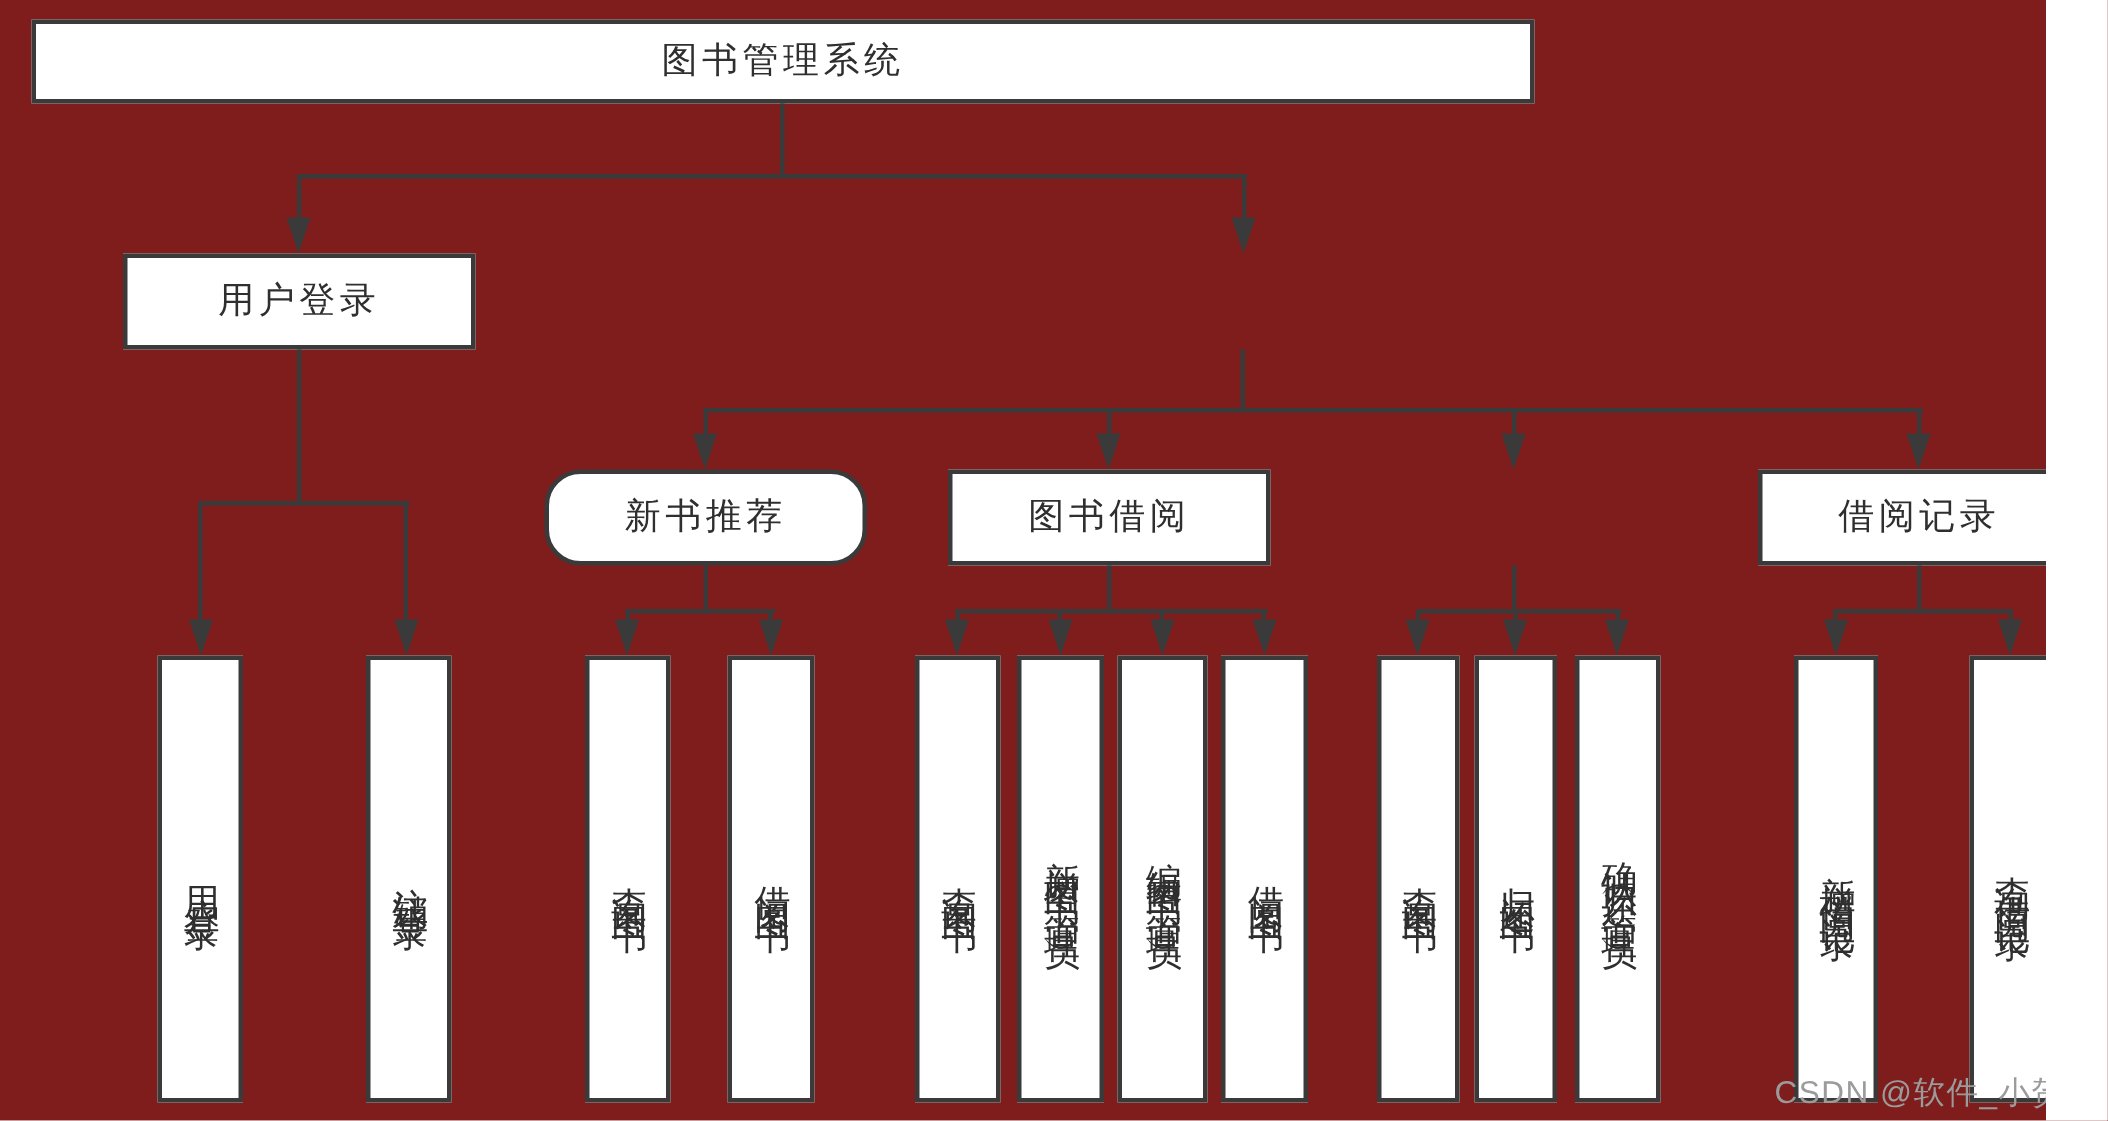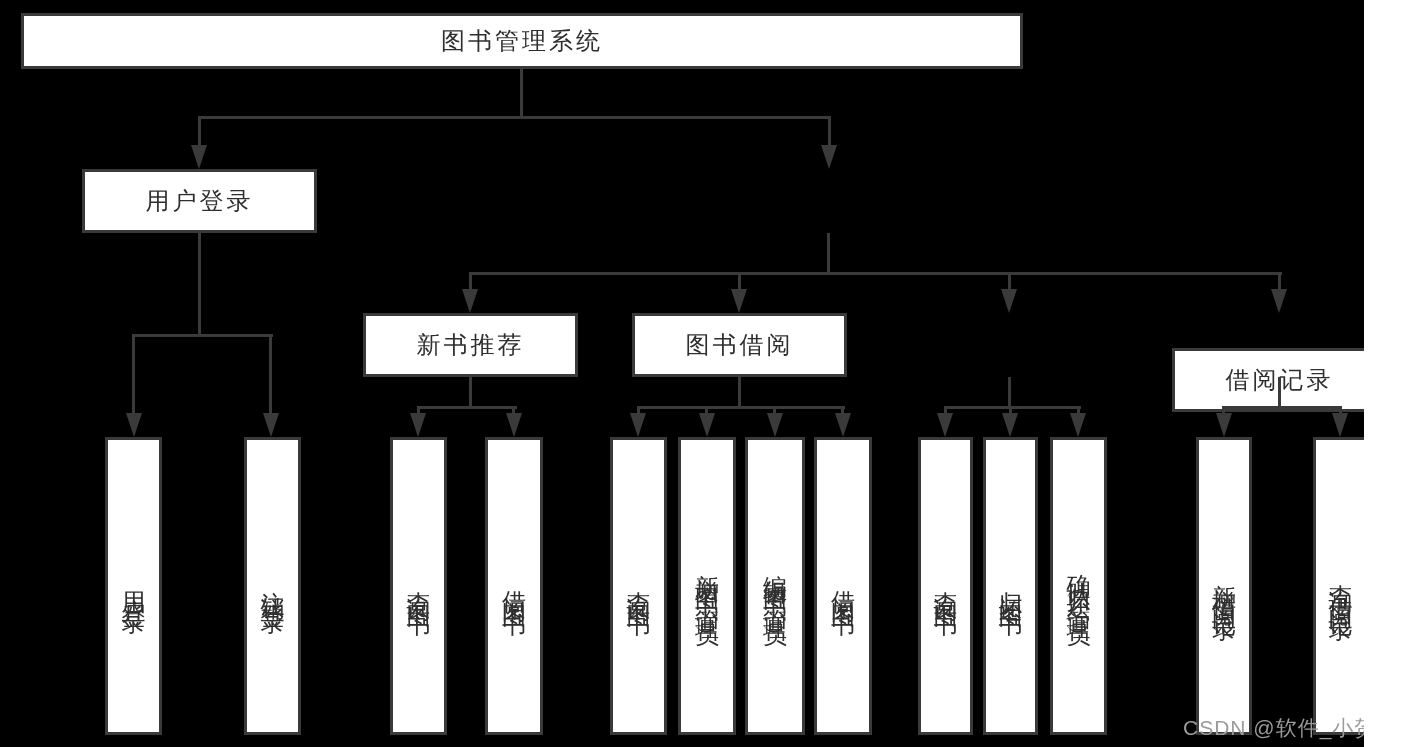--- a/index.html
+++ b/index.html
@@ -1,19 +1,19 @@
 <!DOCTYPE html>
 <html><head>
 <meta charset="utf-8">
 <style>
   html,body{margin:0;padding:0;background:#ffffff;}
   #canvas{
     position:relative;
     width:1364px;height:747px;
-    background:#000000;
+    background:#7f1d1d;
     font-family:"Liberation Sans",sans-serif;
     overflow:hidden;
   }
   .box{
     position:absolute;
     box-sizing:border-box;
     border:3px solid #3a3a3a;
     background:#ffffff;
     display:flex;
     align-items:center;
@@ -82,27 +82,27 @@
   <div class="hline" style="left:469px;top:272px;width:813px;"></div>
   <div class="vline" style="left:469px;top:272px;height:19px;"></div>
   <div class="arrow" style="left:462px;top:289px;"></div>
   <div class="vline" style="left:738px;top:272px;height:19px;"></div>
   <div class="arrow" style="left:731px;top:289px;"></div>
   <div class="vline" style="left:1008px;top:272px;height:19px;"></div>
   <div class="arrow" style="left:1001px;top:289px;"></div>
   <div class="vline" style="left:1278px;top:272px;height:19px;"></div>
   <div class="arrow" style="left:1271px;top:289px;"></div>
 
-  <div class="box" style="left:363px;top:313px;width:215px;height:64px;">
+  <div class="box" style="left:363px;top:313px;width:215px;height:64px;border-radius:24px;">
     <span>新书推荐</span>
   </div>
   <div class="box" style="left:632px;top:313px;width:215px;height:64px;">
     <span>图书借阅</span>
   </div>
-  <div class="box" style="left:1172px;top:313px;width:215px;height:64px;margin-top:35px;">
+  <div class="box" style="left:1172px;top:313px;width:215px;height:64px;">
     <span>借阅记录</span>
   </div>
 
   <div class="vline" style="left:469px;top:377px;height:31px;"></div>
   <div class="hline" style="left:417px;top:406px;width:100px;"></div>
   <div class="vline" style="left:417px;top:406px;height:10px;"></div>
   <div class="arrow" style="left:410px;top:413px;"></div>
   <div class="vline" style="left:512px;top:406px;height:10px;"></div>
   <div class="arrow" style="left:506px;top:413px;"></div>
 

